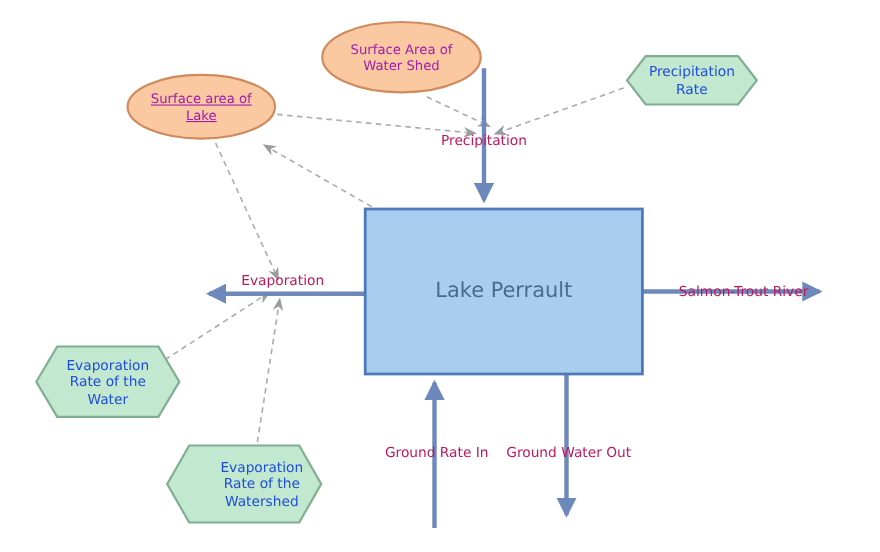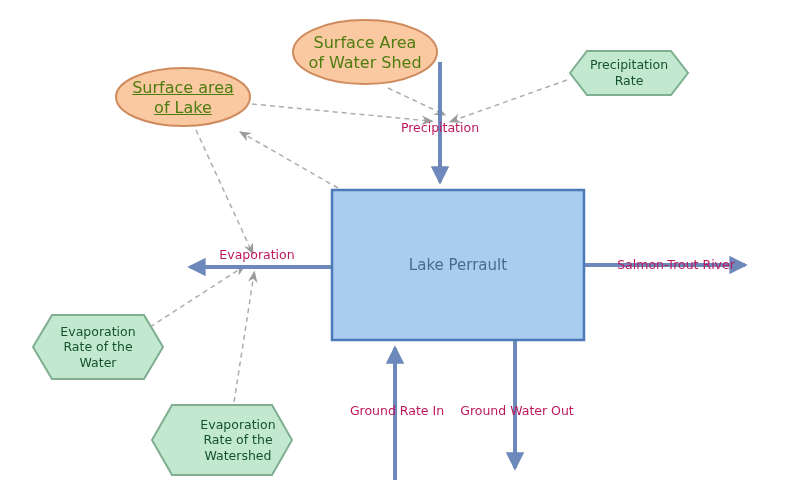--- a/index.html
+++ b/index.html
@@ -6,23 +6,23 @@
   body{
     width:800px;height:502px;position:relative;background:#ffffff;
     font-family:"DejaVu Sans","Liberation Sans",sans-serif;
     overflow:hidden;
   }
   #canvas{position:absolute;left:0;top:0;width:800px;height:502px;}
   .label{
     position:absolute;display:flex;align-items:center;justify-content:center;
     text-align:center;line-height:1.25;pointer-events:none;
   }
-  .node-label-orange{color:#4d7c0f;font-size:16px;}
-  .node-label-green{color:#14532d;font-size:12.5px;}
-  .stock-label{color:#4a6b8d;font-size:15px;}
+  .node-label-orange{color:#a21caf;font-size:12px;}
+  .node-label-green{color:#1d4ed8;font-size:12.5px;}
+  .stock-label{color:#4a6b8d;font-size:19px;}
   .flow-label{color:#be185d;font-size:12.5px;white-space:nowrap;}
 </style>
 </head>
 <body>
 
 <svg id="canvas" width="800" height="502" viewBox="0 0 800 502" xmlns="http://www.w3.org/2000/svg">
   <defs>
     <marker id="flowArrow" viewBox="0 0 10 10" refX="8.5" refY="5" markerWidth="4.6" markerHeight="4.6" orient="auto-start-reverse">
       <path d="M0,0 L10,5 L0,10 z" fill="#6d88bb"></path>
     </marker>

